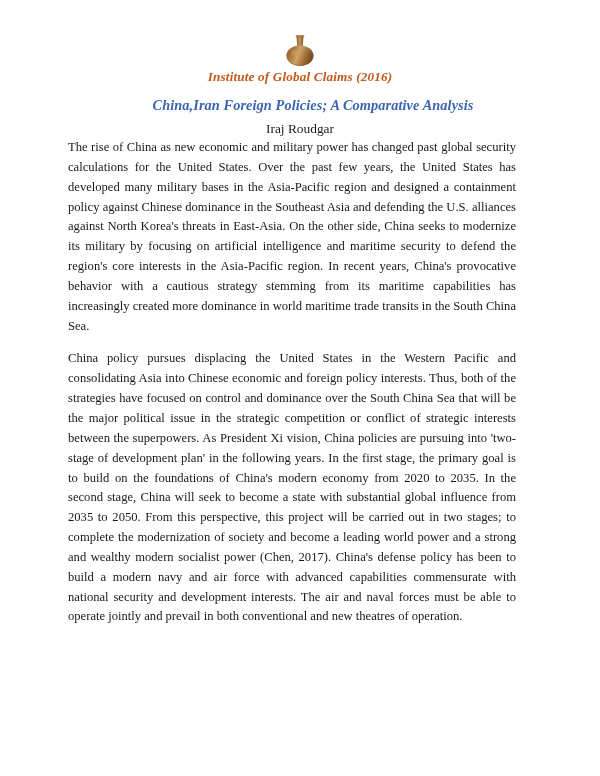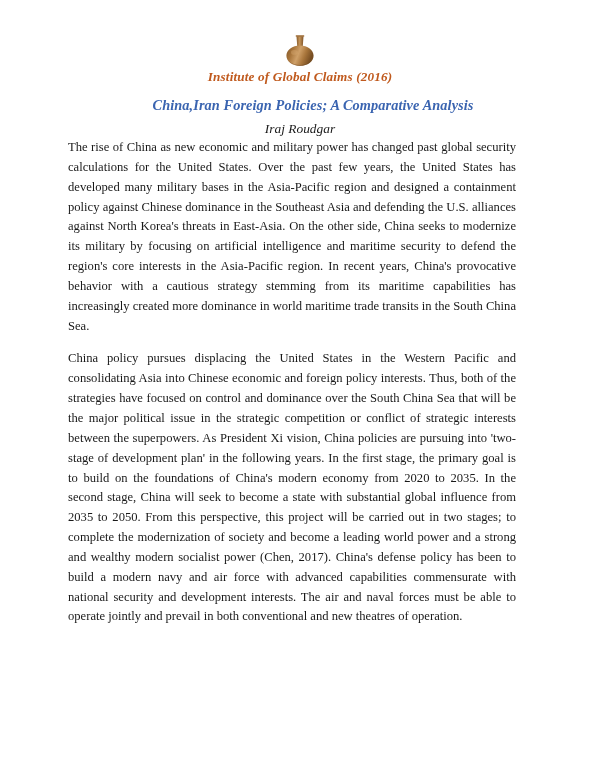--- a/index.html
+++ b/index.html
@@ -59,21 +59,20 @@
     letter-spacing: 0.1px;
     color: #3A64B0;
     text-align: center;
     padding-left: 26px;
   }
 
   .doc-author {
     margin: 7px 0 0 0;
     font-family: "Liberation Serif", "DejaVu Serif", serif;
     font-size: 13.4px;
-    font-style: italic;
     font-weight: normal;
     color: #1a1a1a;
     text-align: center;
   }
 
   
   .article-body {
     position: absolute;
     left: 68px;
     top: 138px;

